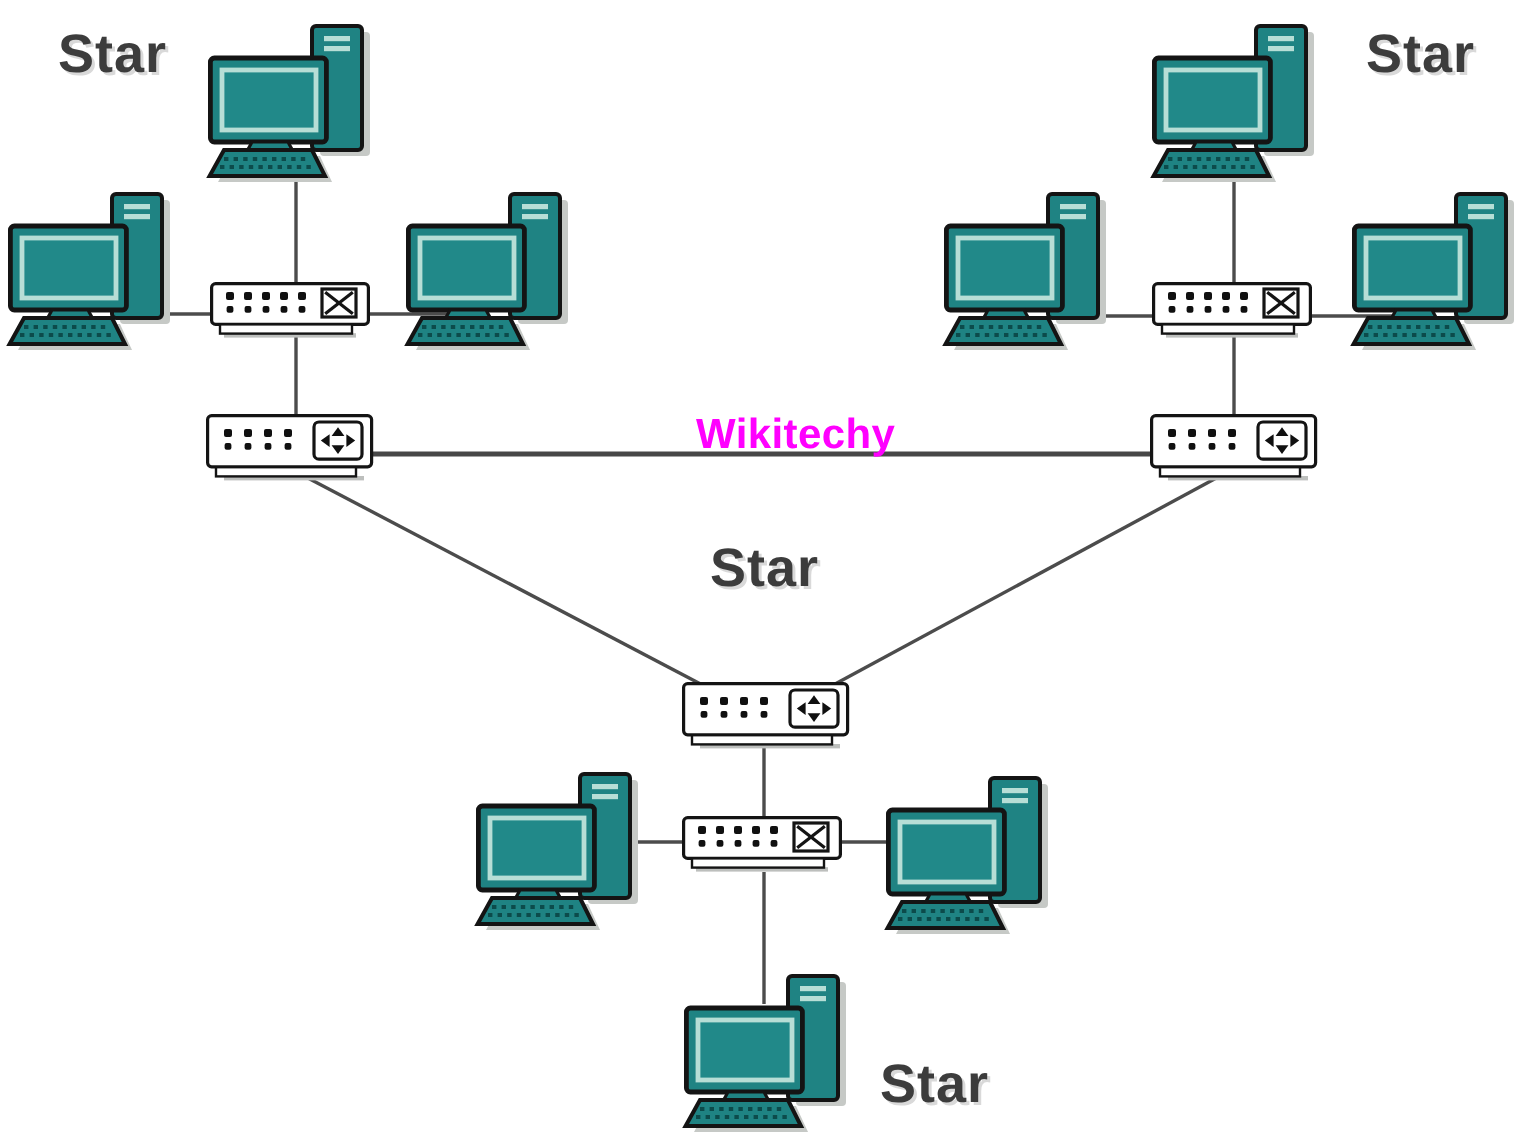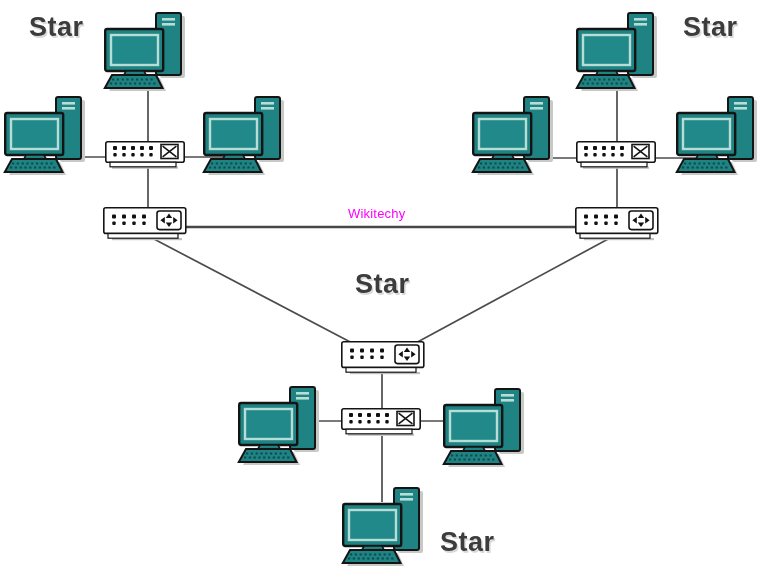--- a/index.html
+++ b/index.html
@@ -31,22 +31,22 @@
     font-size:27px;
     font-weight:bold;
     letter-spacing:0.5px;
     color:var(--label-gray,#3c3c3c);
     text-shadow:1.5px 1.5px 0 rgba(170,170,170,0.45);
     white-space:nowrap;
     line-height:1.05;
   }
   .watermark{
     position:absolute;
-    font-size:13px;
-    font-weight:normal;
+    font-size:21px;
+    font-weight:bold;
     letter-spacing:0.2px;
     white-space:nowrap;
     line-height:1.0;
   }
 </style>
 </head>
 <body>
 
 <div class="stage">
 

